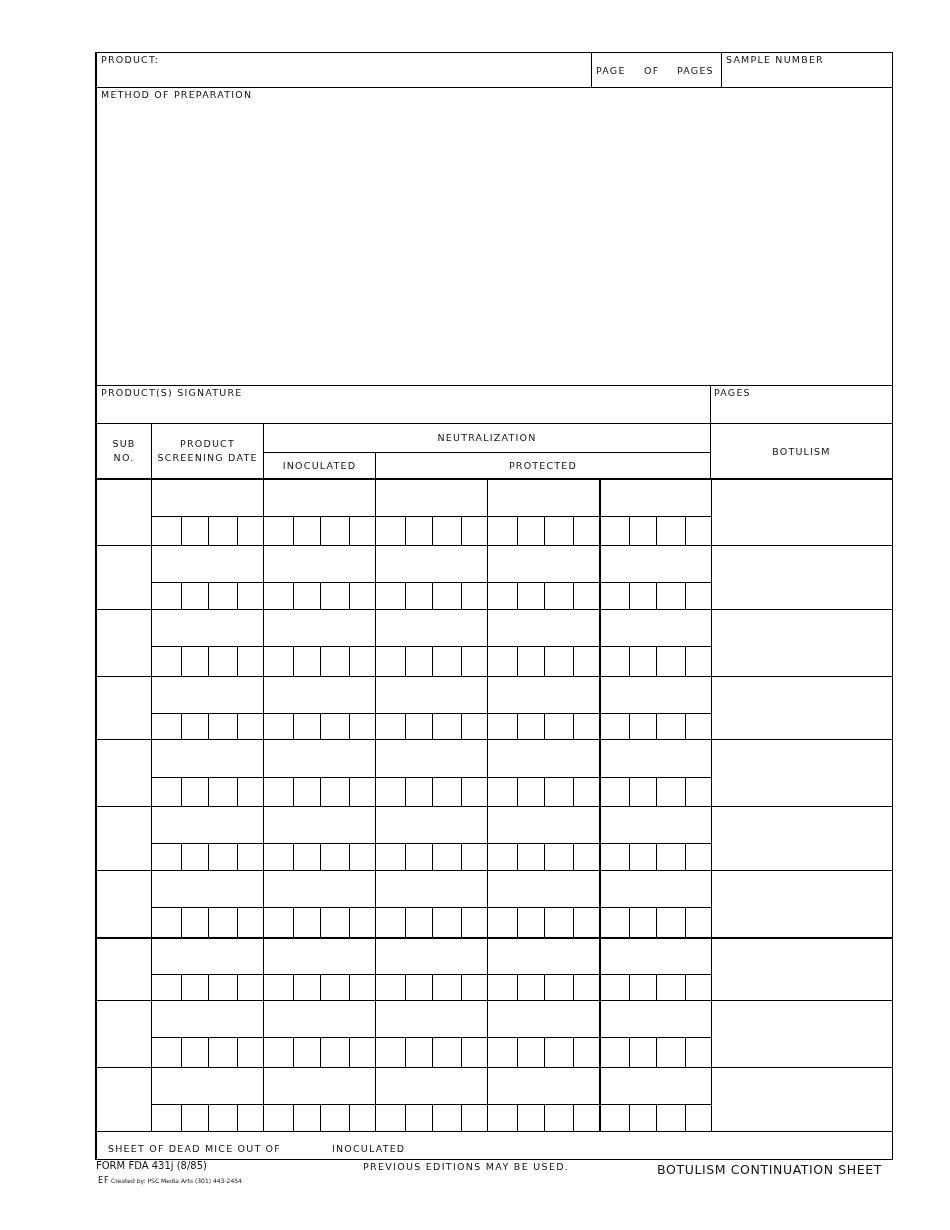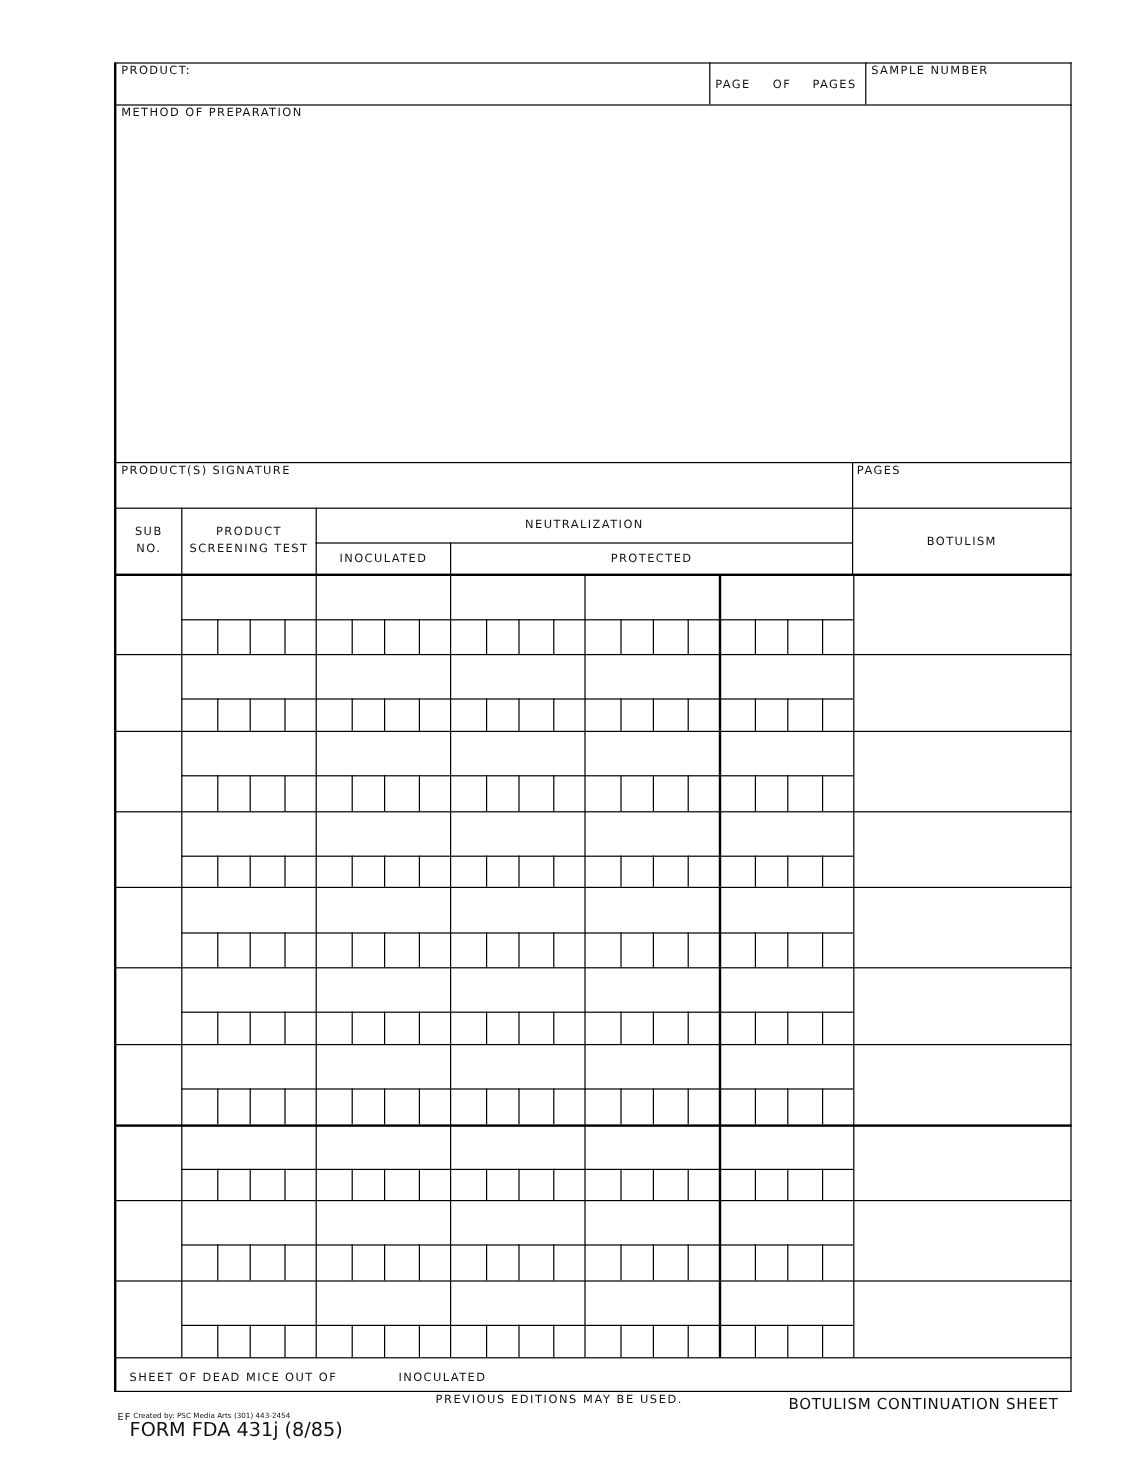--- a/index.html
+++ b/index.html
@@ -53,21 +53,21 @@
   <div class="ln" style="left:263px;top:423px;width:1px;height:56px;"></div>
   <div class="ln" style="left:263px;top:452px;width:447px;height:1px;"></div>
   <div class="ln" style="left:375px;top:452px;width:1px;height:27px;"></div>
 
   <div class="lbl ctr" style="left:97px;top:437px;width:54px;line-height:14px;">
     <div>SUB</div>
     <div>NO.</div>
   </div>
   <div class="lbl ctr" style="left:152px;top:437px;width:111px;line-height:14px;">
     <div>PRODUCT</div>
-    <div>SCREENING TEST</div>
+    <div>SCREENING DATE</div>
   </div>
   <div class="lbl ctr" style="left:264px;top:432px;width:446px;">NEUTRALIZATION</div>
   <div class="lbl ctr" style="left:264px;top:460px;width:111px;">INOCULATED</div>
   <div class="lbl ctr" style="left:376px;top:460px;width:334px;">PROTECTED</div>
   <div class="lbl ctr" style="left:711px;top:446px;width:181px;">BOTULISM</div>
 
   <div class="ln" style="left:96px;top:478px;width:797px;height:2px;"></div>
 
   <div id="rows">
       <div class="ln" style="left: 96px; top: 545px; width: 797px; height: 1px;"></div>
@@ -570,18 +570,18 @@
       <div class="ln" style="left: 685px; top: 1104px; width: 1px; height: 27px;"></div>
       <div class="cell" style="left: 686px; top: 1105px; width: 25px; height: 26px;"></div>
       <div class="cell" style="left: 712px; top: 1068px; width: 180px; height: 63px;"></div>
     </div>
 
   <div class="cell" style="left:97px;top:1132px;width:795px;height:27px;">
     <span class="lbl" style="left:11px;top:11px;">SHEET OF DEAD MICE OUT OF</span>
     <span class="lbl" style="left:235px;top:11px;">INOCULATED</span>
   </div>
 
-  <div class="abs" style="left:108px;top:1160px;font-size:16px;margin-top:22px;">FORM FDA 431j (8/85)</div>
+  <div class="abs" style="left:96px;top:1160px;font-size:10px;">FORM FDA 431j (8/85)</div>
   <div class="abs" style="left:363px;top:1161px;font-size:9.5px;letter-spacing:1.3px;">PREVIOUS EDITIONS MAY BE USED.</div>
   <div class="abs" style="left:657px;top:1162px;font-size:12.5px;letter-spacing:0.6px;">BOTULISM CONTINUATION SHEET</div>
   <div class="abs" style="left:98px;top:1176px;font-size:8px;letter-spacing:1px;">EF</div>
   <div class="abs" style="left:111px;top:1177px;font-size:6px;">Created by: PSC Media Arts (301) 443-2454</div>
 </div>
 
 </body></html>

